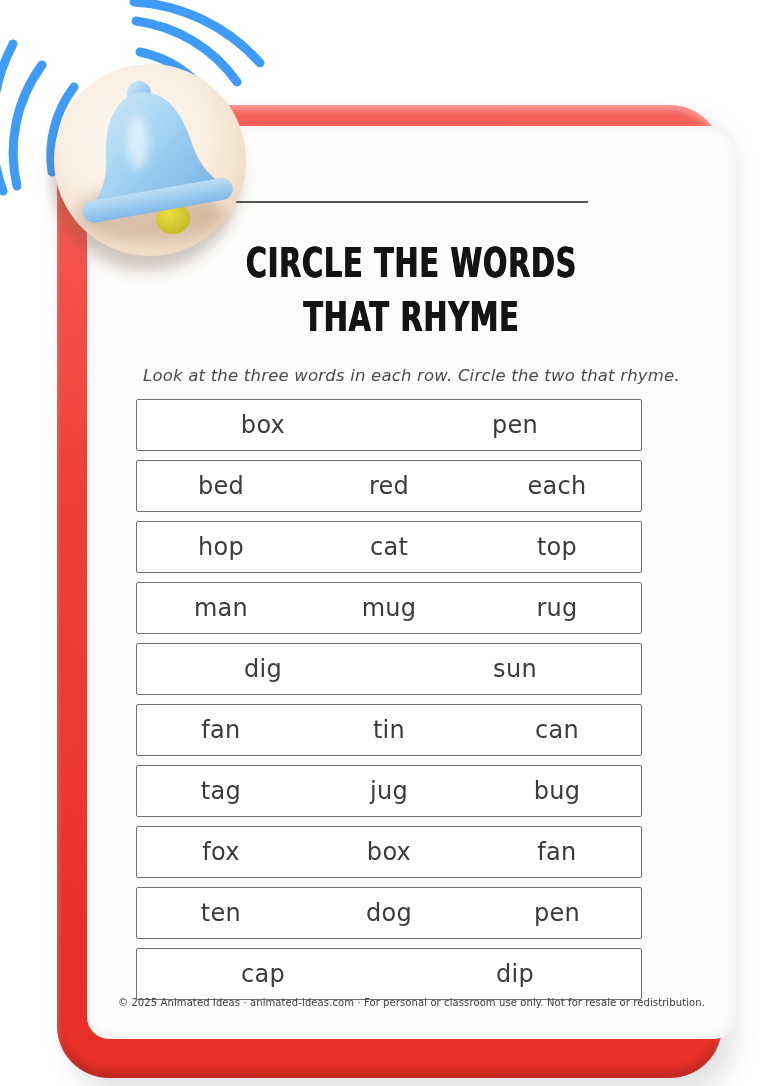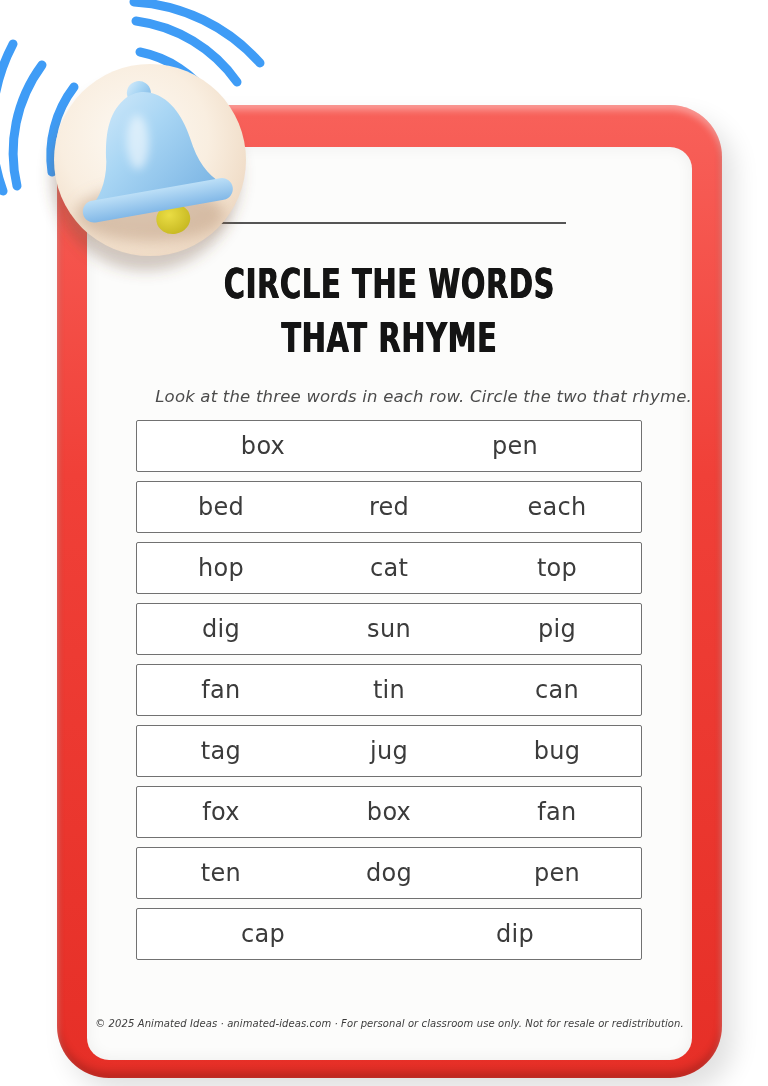--- a/index.html
+++ b/index.html
@@ -11,56 +11,57 @@
   .frame{
     position:absolute;left:57px;top:105px;width:665px;height:973px;
     border-radius:52px;
     background:linear-gradient(180deg,#f8615a 0%,#f04038 38%,#e62f27 100%);
     box-shadow:
       12px 14px 26px rgba(0,0,0,0.12),
       inset 0 5px 7px rgba(255,255,255,0.38),
       inset 0 -6px 9px rgba(0,0,0,0.20);
   }
   .page{
-    position:absolute;left:30px;top:42px;width:605px;height:913px;
+    position:absolute;left:30px;top:21px;width:605px;height:913px;
     background:#fcfcfb;border-radius:22px;
     box-shadow:inset 0 0 16px rgba(0,0,0,0.06);
+    padding-left:44px;
   }
   .name-line{
     position:absolute;top:75px;left:50%;transform:translateX(-50%);
     width:352px;height:0;border-top:2px solid #555555;
   }
   .title{
     position:absolute;top:110px;left:0;width:100%;
     text-align:center;color:#141414;font-weight:800;
     font-size:40px;line-height:54px;letter-spacing:1px;
     transform:scaleX(0.72);transform-origin:50% 50%;
     text-shadow:0.6px 0 0 currentColor,-0.6px 0 0 currentColor;
     white-space:nowrap;
   }
   .subtitle{
     position:absolute;top:240px;left:0;width:100%;
-    text-align:right;font-style:italic;font-size:16.5px;color:#4b4b4b;
+    text-align:center;font-style:italic;font-size:16.5px;color:#4b4b4b;
     letter-spacing:0.2px;
   }
   .rows{
     position:absolute;top:273px;left:49px;width:506px;
     display:flex;flex-direction:column;gap:9px;
   }
   .row{
     box-sizing:border-box;height:52px;background:#ffffff;
     border:1.5px solid #717171;border-radius:2px;
     display:flex;align-items:center;
   }
   .cell{
     flex:1;text-align:center;font-size:24px;color:#3b3b3b;letter-spacing:0.3px;
   }
   .footer{
     position:absolute;top:871px;left:0;width:100%;
-    text-align:center;font-size:10px;color:#3c3c3c;letter-spacing:0.1px;font-style:italic;
+    text-align:center;font-size:10px;color:#3c3c3c;letter-spacing:0.1px;
   }
   .bell-svg{
     position:absolute;left:0;top:0;width:300px;height:300px;overflow:visible;
   }
 </style>
 </head>
 <body>
 
 <div class="frame">
   <div class="page">
@@ -80,23 +81,27 @@
         <span class="cell">bed</span>
         <span class="cell">red</span>
         <span class="cell">each</span>
       </div>
       <div class="row">
         <span class="cell">hop</span>
         <span class="cell">cat</span>
         <span class="cell">top</span>
       </div>
       <div class="row">
+        <span class="cell">man</span>
+        <span class="cell">mug</span>
+        <span class="cell">rug</span>
+      </div>
+      <div class="row">
         <span class="cell">dig</span>
         <span class="cell">sun</span>
-        <span class="cell">pig</span>
       </div>
       <div class="row">
         <span class="cell">fan</span>
         <span class="cell">tin</span>
         <span class="cell">can</span>
       </div>
       <div class="row">
         <span class="cell">tag</span>
         <span class="cell">jug</span>
         <span class="cell">bug</span>

